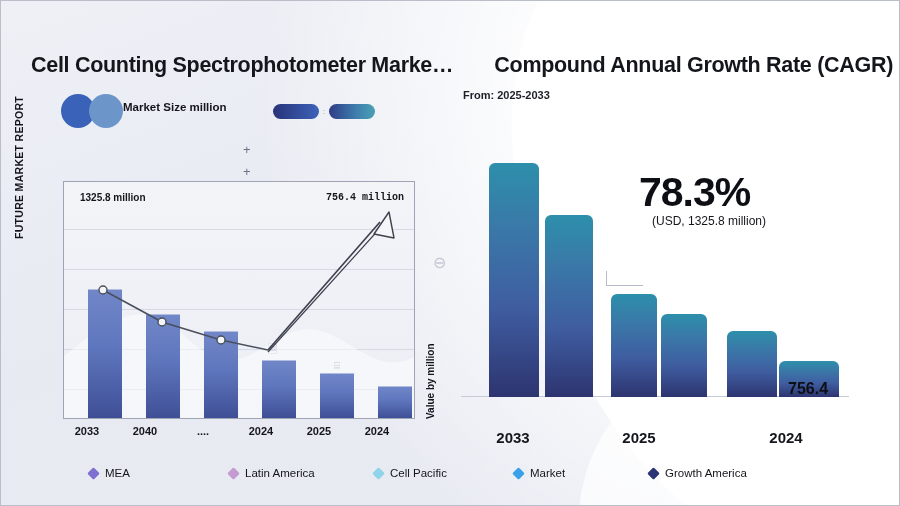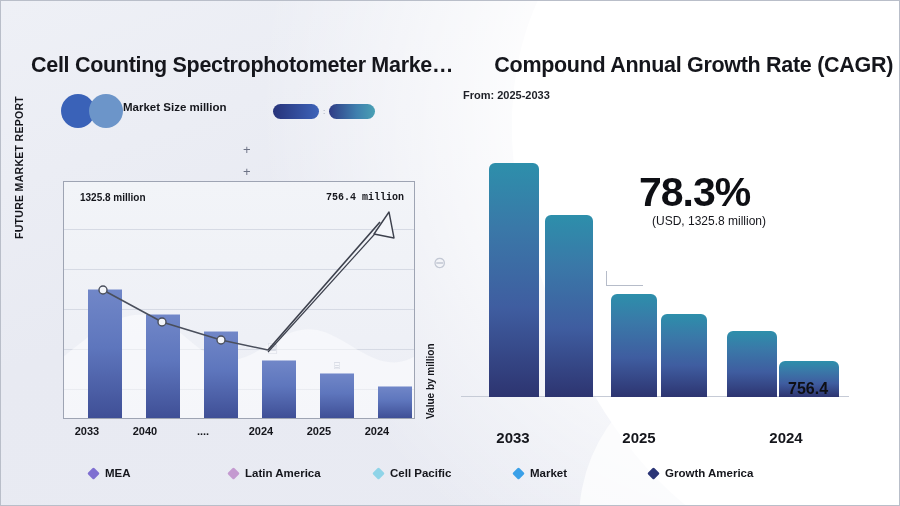--- a/index.html
+++ b/index.html
@@ -114,21 +114,21 @@
     position:absolute;top:428px;font-size:15px;font-weight:bold;color:#15161c;text-align:center;width:90px;
   }
   .tick-mark{position:absolute;border-left:1.5px solid #b6bcc9;border-bottom:1.5px solid #b6bcc9;}
 
   
   .legend{
     position:absolute;left:88px;top:466px;width:760px;display:flex;align-items:center;
   }
   .leg-item{display:flex;align-items:center;gap:7px;}
   .leg-dot{width:9px;height:9px;transform:rotate(45deg);border-radius:1.5px;}
-  .leg-txt{font-size:11.5px;font-weight:bold;color:#15161c;white-space:nowrap;}
+  .leg-txt{font-size:11.5px;font-weight:normal;color:#15161c;white-space:nowrap;}
 </style>
 </head>
 <body>
 
 <div class="frame">
 
   <div class="blob"></div>
   <div class="blob2"></div>
 
   <div class="title-left">Cell Counting Spectrophotometer Marke…</div>

